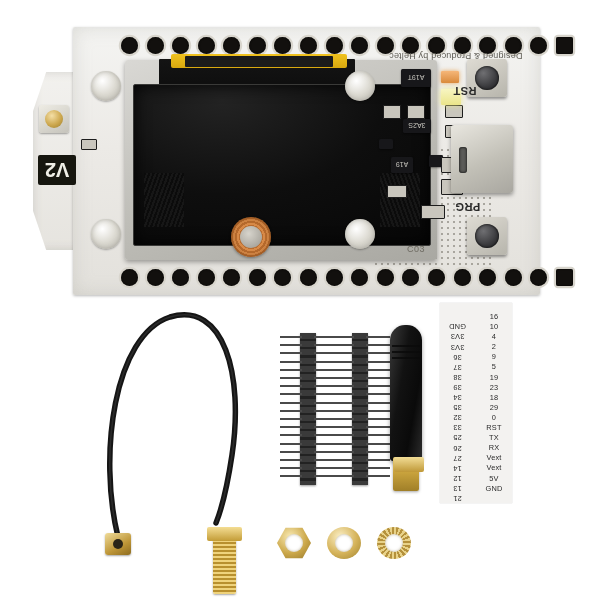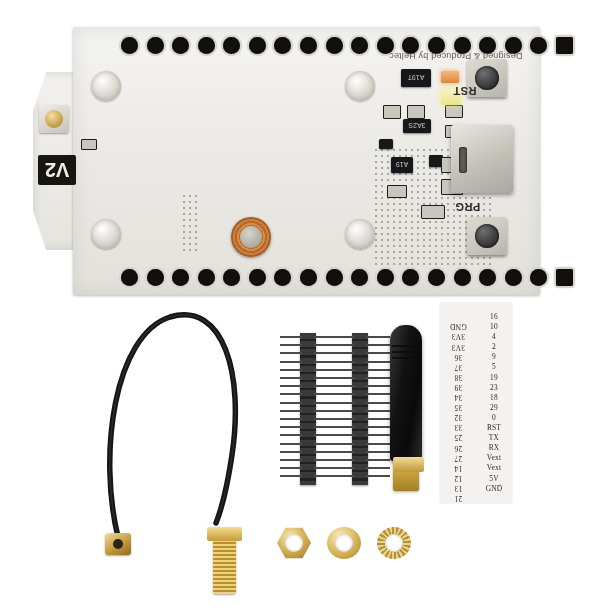--- a/index.html
+++ b/index.html
@@ -139,21 +139,21 @@
   .starwasher{border-radius:50%;
        background:repeating-conic-gradient(from 0deg,#e8d289 0deg 9deg,#b5913c 9deg 18deg);}
 
   
   .pinlabel{position:absolute;left:440px;top:303px;width:72px;height:200px;
        background:#f3f2f0;box-shadow:0 0 1px rgba(0,0,0,.25);
        display:flex;justify-content:space-around;padding-top:9px;box-sizing:border-box;}
   .pincol{display:flex;flex-direction:column;align-items:center;}
   .pincol.left{transform:rotate(180deg);}
   .pincol .p{font-size:7.4px;color:#2a2a2a;line-height:10.1px;height:10.1px;
-       font-family:Liberation Serif, serif;letter-spacing:.2px;}
+       font-family:Liberation Sans, sans-serif;letter-spacing:.2px;}
 </style>
 </head>
 <body>
 
 <div id="stage">
 
   <div class="board-wrap">
     <div class="pcb-tab"></div>
     <div class="pcb">
 
@@ -197,20 +197,30 @@
         <div class="hole"></div>
           <div class="hole"></div>
         <div class="hole"></div>
           <div class="hole"></div>
         <div class="hole"></div>
           <div class="hole sq"></div>
       </div>
 
       <div class="silk-text">Designed &amp; Produced by Heltec</div>
 
+      <div class="oled-glass">
+        <div class="oled-bar"></div>
+        <div class="flex-tape"></div>
+        <div class="flex-black"></div>
+        <div class="oled-screen">
+          <div class="oled-fringe"></div>
+          <div class="oled-fringe r"></div>
+        </div>
+        <div class="oled-code">C03</div>
+      </div>
 
       <div class="screwpad" style="left:18px;top:44px;"></div>
       <div class="screwpad" style="left:18px;top:192px;"></div>
       <div class="screwpad" style="left:272px;top:44px;"></div>
       <div class="screwpad" style="left:272px;top:192px;"></div>
 
       <div class="chip" style="left:328px;top:42px;width:30px;height:18px;">
         <span class="lbl" style="margin-top:5px">A19T</span>
       </div>
       <div class="chip" style="left:330px;top:92px;width:28px;height:14px;">

